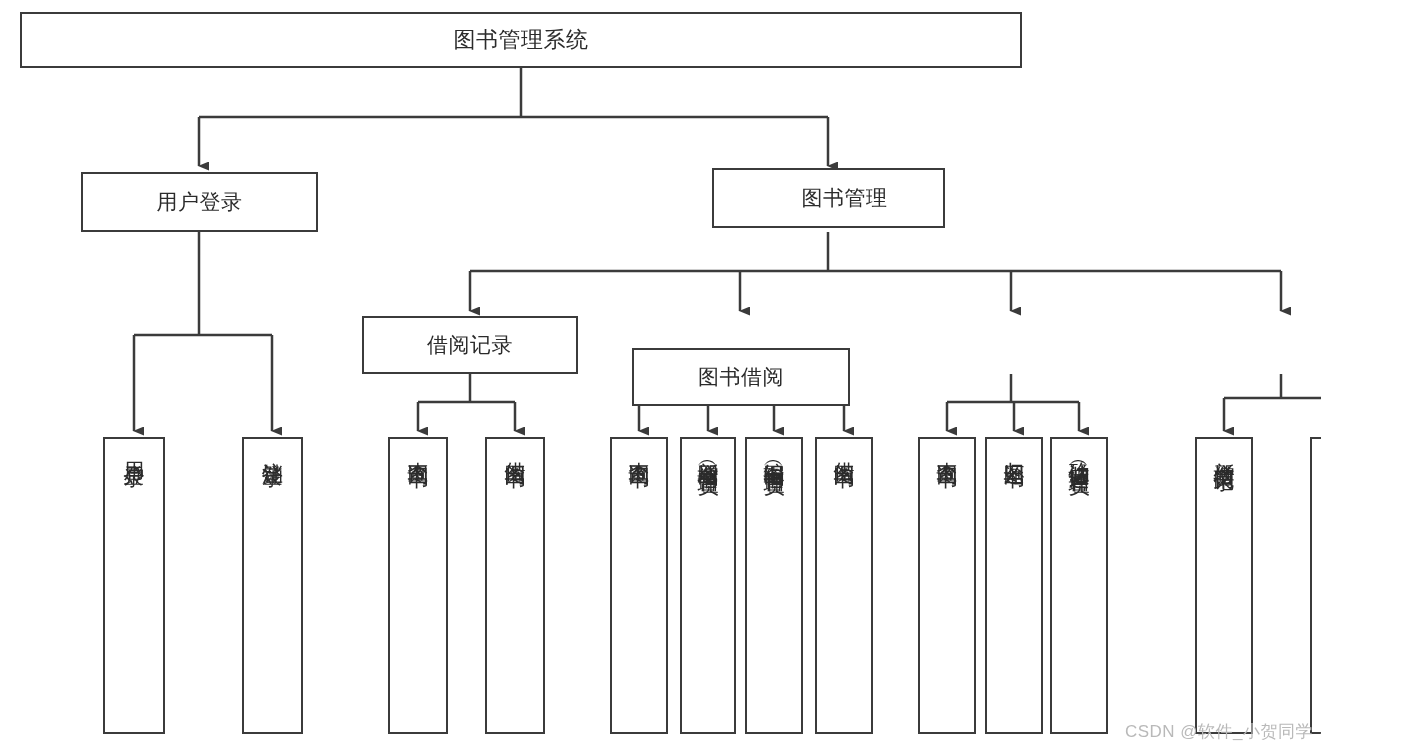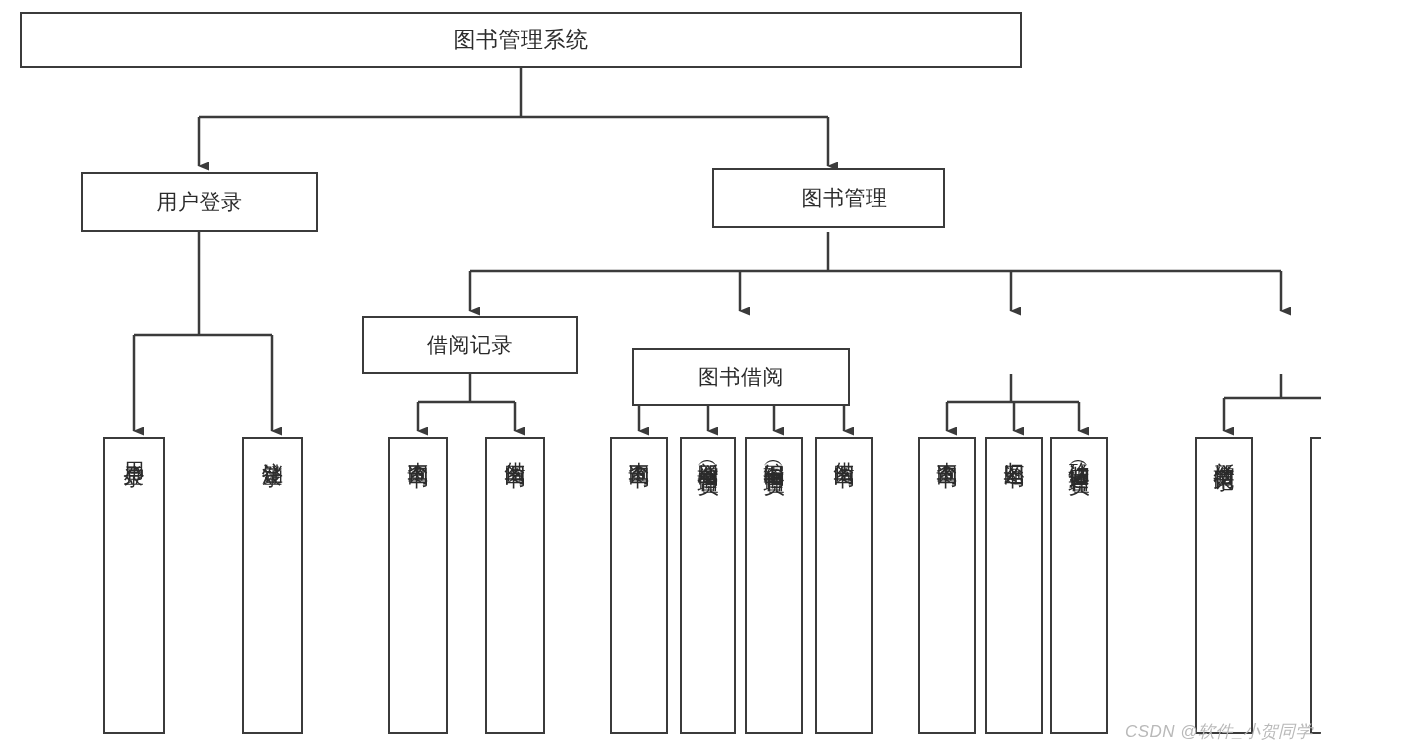--- a/index.html
+++ b/index.html
@@ -65,21 +65,20 @@
   }
   #watermark {
     position: absolute;
     right: 8px;
     bottom: 4px;
     font-size: 17px;
     color: #b9b9b9;
     letter-spacing: 0.5px;
     white-space: nowrap;
     user-select: none;
-    font-style: italic;
   }
 </style>
 </head>
 <body>
 
 <div id="diagram-root">
 
   <svg id="connector-layer" viewBox="0 0 1405 747" width="1405" height="747" xmlns="http://www.w3.org/2000/svg">
     <defs>
       <marker id="arrowhead" markerWidth="9" markerHeight="11" refX="4.5" refY="10" orient="auto" markerUnits="userSpaceOnUse">

